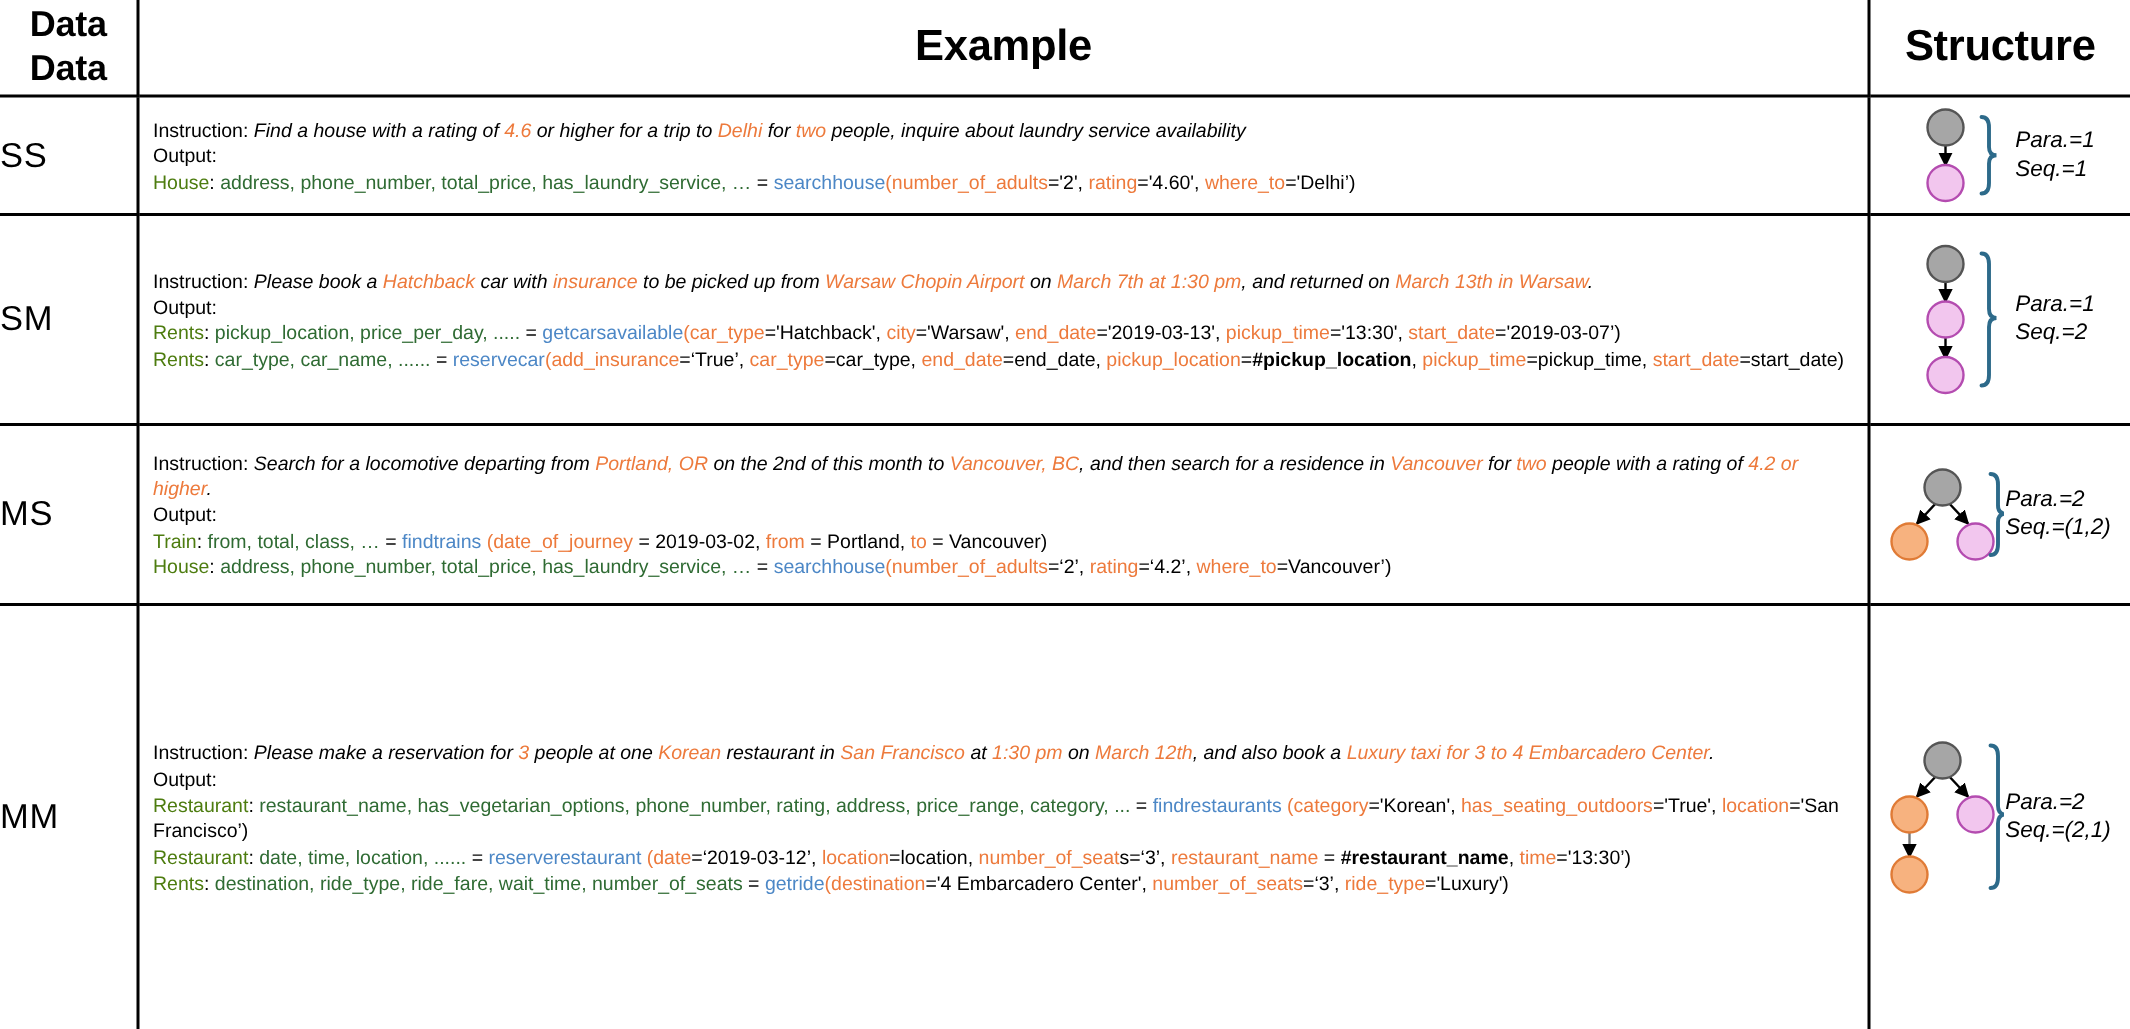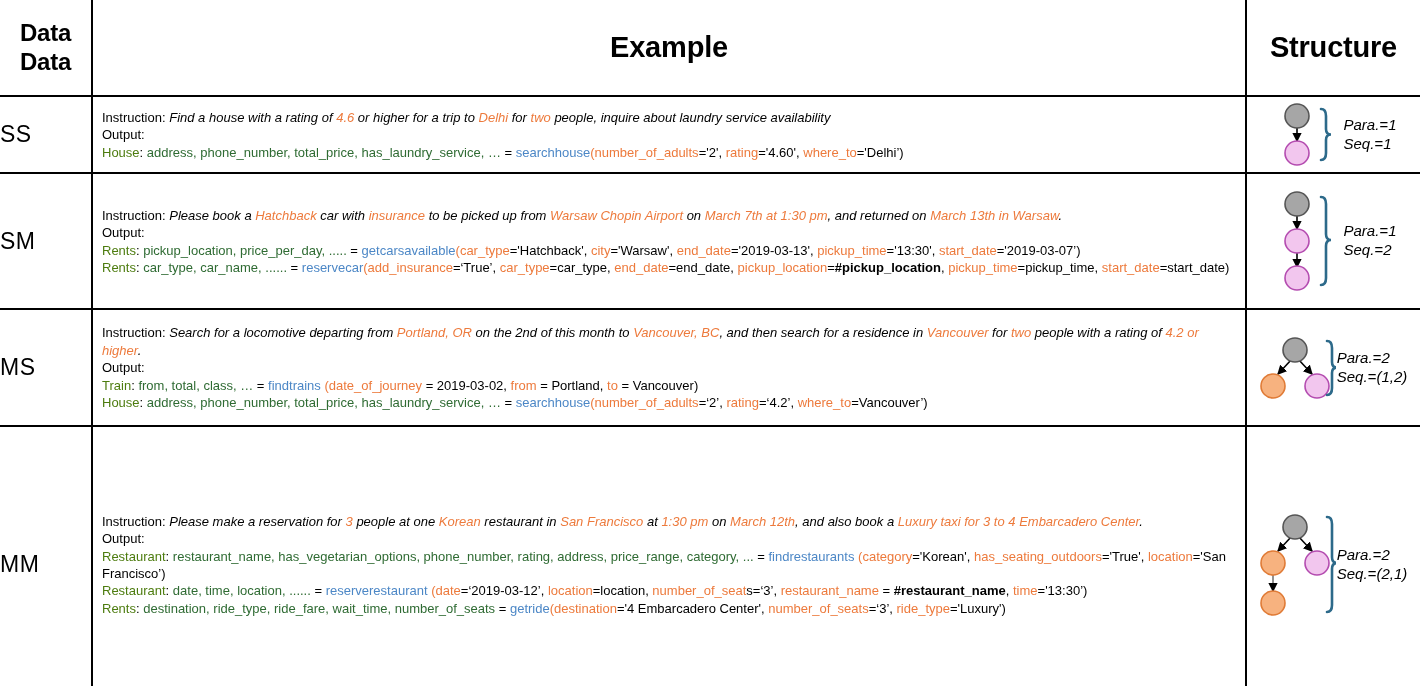--- a/index.html
+++ b/index.html
@@ -127,21 +127,21 @@
 <body>
 
 <div class="table-wrap">
   <table class="main-table">
     <colgroup>
       <col class="col-type">
       <col class="col-example">
       <col class="col-structure">
     </colgroup>
     <thead>
-      <tr style="height:96px;margin-top:27px;">
+      <tr style="height:64px;margin-top:27px;">
         <th>
           <div class="th-inner th-datatype">
             <div>Data</div>
             <div>Data</div>
           </div>
         </th>
         <th>
           <div class="th-inner">Example</div>
         </th>
         <th>

